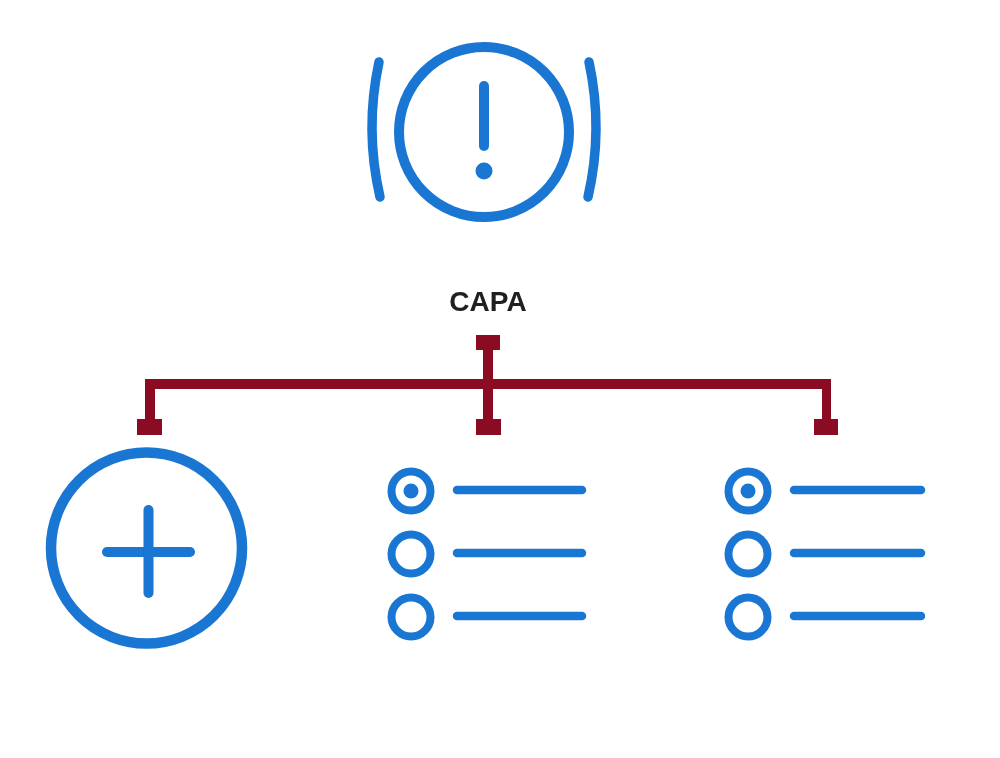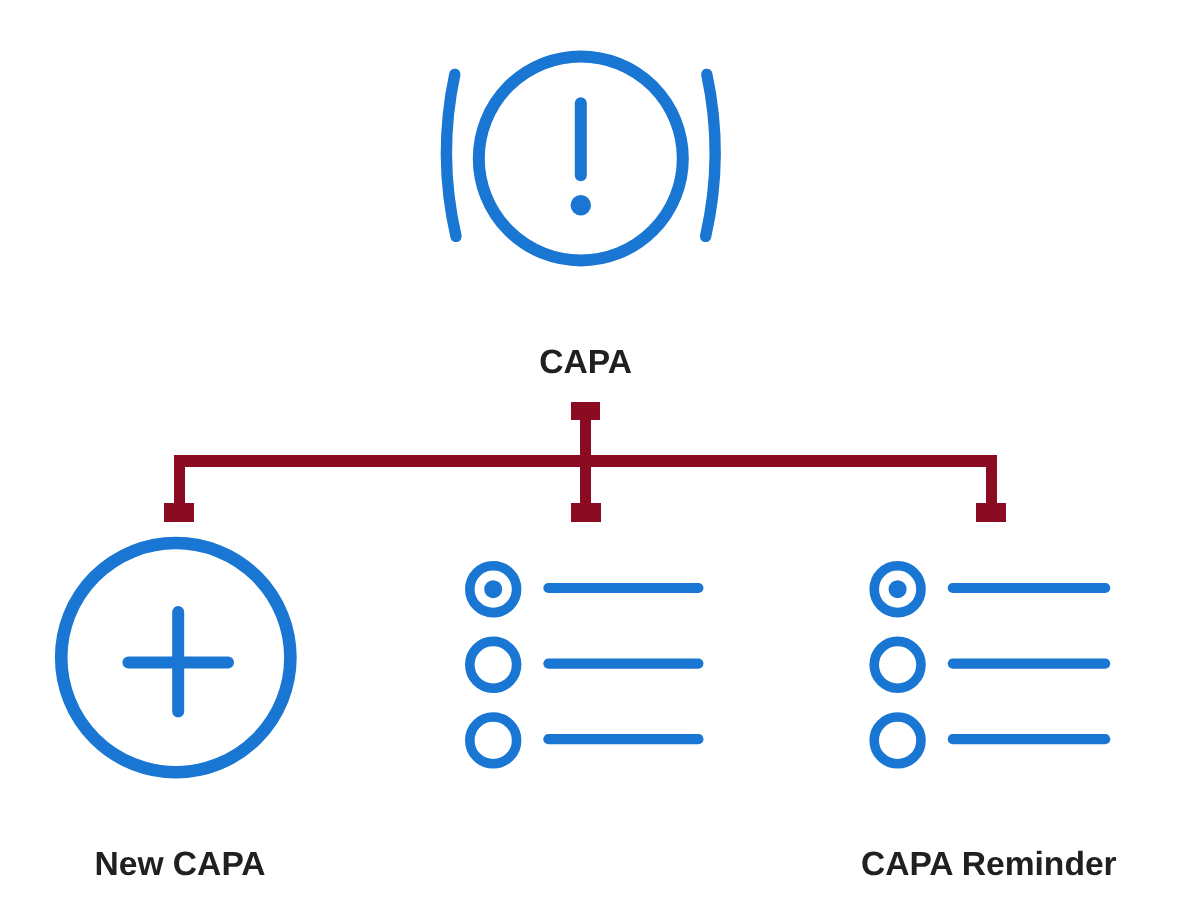--- a/index.html
+++ b/index.html
@@ -72,16 +72,14 @@
   <svg class="abs" style="left:719px; top:461px;" width="212" height="182" viewBox="719 461 212 182">
     <circle class="icon-stroke" cx="748" cy="491" r="19.5" stroke-width="8"></circle>
     <circle class="icon-fill" cx="748" cy="491" r="7.5"></circle>
     <line class="icon-stroke" x1="794" y1="490" x2="921" y2="490" stroke-width="8.5" stroke-linecap="round"></line>
     <circle class="icon-stroke" cx="748" cy="554" r="19.5" stroke-width="8"></circle>
     <line class="icon-stroke" x1="794" y1="553" x2="921" y2="553" stroke-width="8.5" stroke-linecap="round"></line>
     <circle class="icon-stroke" cx="748" cy="617" r="19.5" stroke-width="8"></circle>
     <line class="icon-stroke" x1="794" y1="616" x2="921" y2="616" stroke-width="8.5" stroke-linecap="round"></line>
   </svg>
 
-  <div class="node-label" style="left:150px; top:706px;">New CAPA</div>
-  <div class="node-label" style="left:824px; top:706px;">CAPA Reminder</div>
 
 </div>
 
 </body></html>

